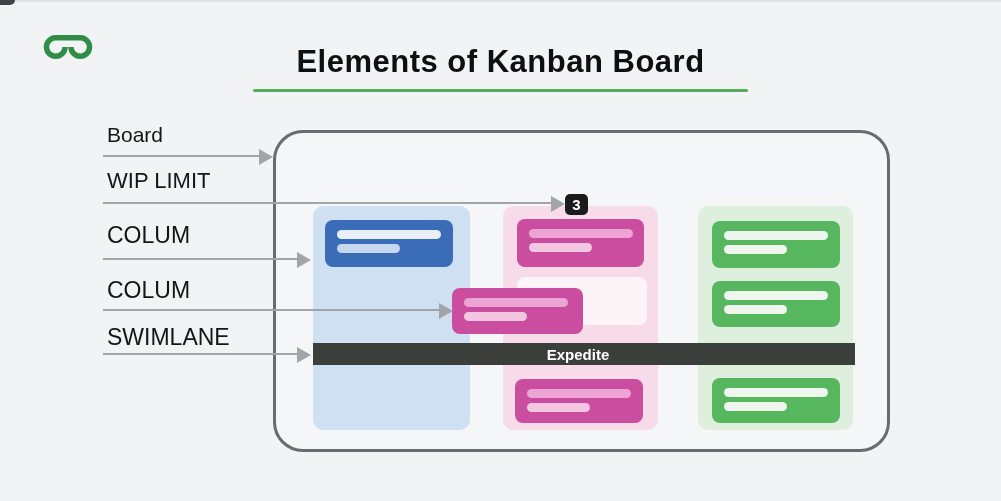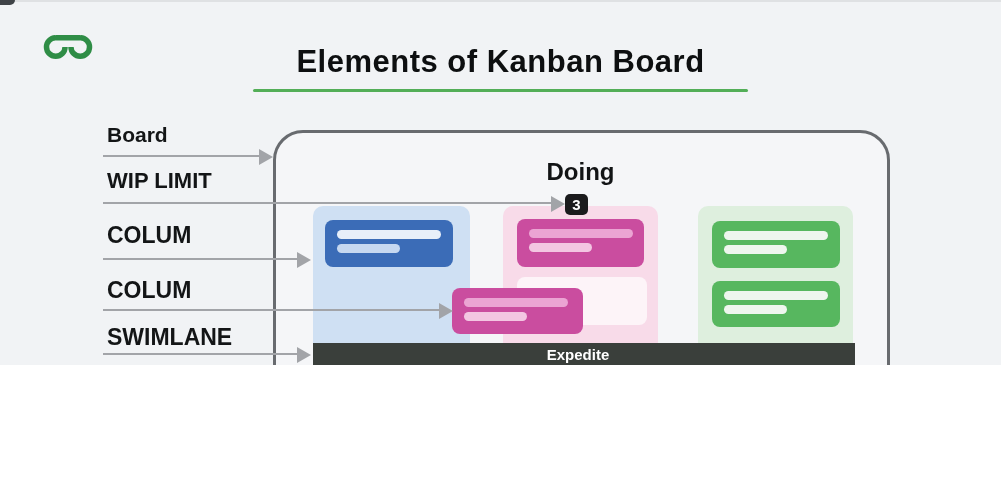--- a/index.html
+++ b/index.html
@@ -1,32 +1,32 @@
 <!DOCTYPE html>
 <html style="--page-bg: #f1f3f5; --board-bg: #f5f6f8; --accent-green: #53ae57; --logo-green: #2f8d46; --arrow: #a2a4a8; --todo-col: #cfe0f3; --blue-card: #3b6cb7; --doing-col: #f8dbe9; --pink-card: #ca4d9f; --done-col: #deefde; --green-card: #57b75f; --swimlane: #3a3f3b;"><head>
 <meta charset="utf-8">
 <style>
   html,body{margin:0;padding:0;}
   .stage{
-    position:relative;width:1001px;height:365px;overflow:hidden;
+    position:relative;width:1001px;height:501px;overflow:hidden;
     background:var(--page-bg,#f1f3f5);
     font-family:"Liberation Sans", sans-serif;
   }
   .top-strip{position:absolute;left:0;top:0;width:100%;height:2px;background:#dfe1e3;}
   .corner-artifact{position:absolute;left:0;top:0;width:15px;height:5px;background:#3f4347;border-bottom-right-radius:10px;}
 
   .logo{position:absolute;left:41px;top:27px;width:54px;height:34px;}
 
   .title{
     position:absolute;left:0;top:44px;width:100%;text-align:center;
     font-size:31px;font-weight:bold;color:#0d0f10;letter-spacing:.5px;
   }
   .title-underline{position:absolute;left:253px;top:89px;width:495px;height:3px;background:var(--accent-green,#53ae57);border-radius:2px;}
 
-  .label{position:absolute;left:107px;color:#131516;font-weight:700;white-space:nowrap;}
+  .label{position:absolute;left:107px;color:#131516;font-weight:400;white-space:nowrap;}
   .label.l-board{top:123px;font-size:21px;}
   .label.l-wip{top:168px;font-size:22px;}
   .label.l-colum{top:222px;font-size:23px;}
   .label.l-card{top:277px;font-size:23px;}
   .label.l-swim{top:324px;font-size:23px;}
 
   .arrow-line{position:absolute;height:2px;background:var(--arrow,#a2a4a8);z-index:8;}
   .arrow-head{
     position:absolute;width:0;height:0;z-index:8;
     border-top:8px solid transparent;border-bottom:8px solid transparent;
@@ -109,21 +109,20 @@
   <div class="title-underline"></div>
 
   <div class="label l-board">Board</div>
   <div class="label l-colum">COLUM</div>
   <div class="label l-wip">WIP LIMIT</div>
   <div class="label l-card">COLUM</div>
   <div class="label l-swim">SWIMLANE</div>
 
   <div class="board"></div>
 
-  <div class="col-header ch-doing">Doing</div>
 
   <div class="column col-todo"></div>
   <div class="column col-doing"></div>
   <div class="column col-done"></div>
 
   <div class="card blue c-blue1">
     <div class="line line1"></div>
     <div class="line line2"></div>
   </div>
 

